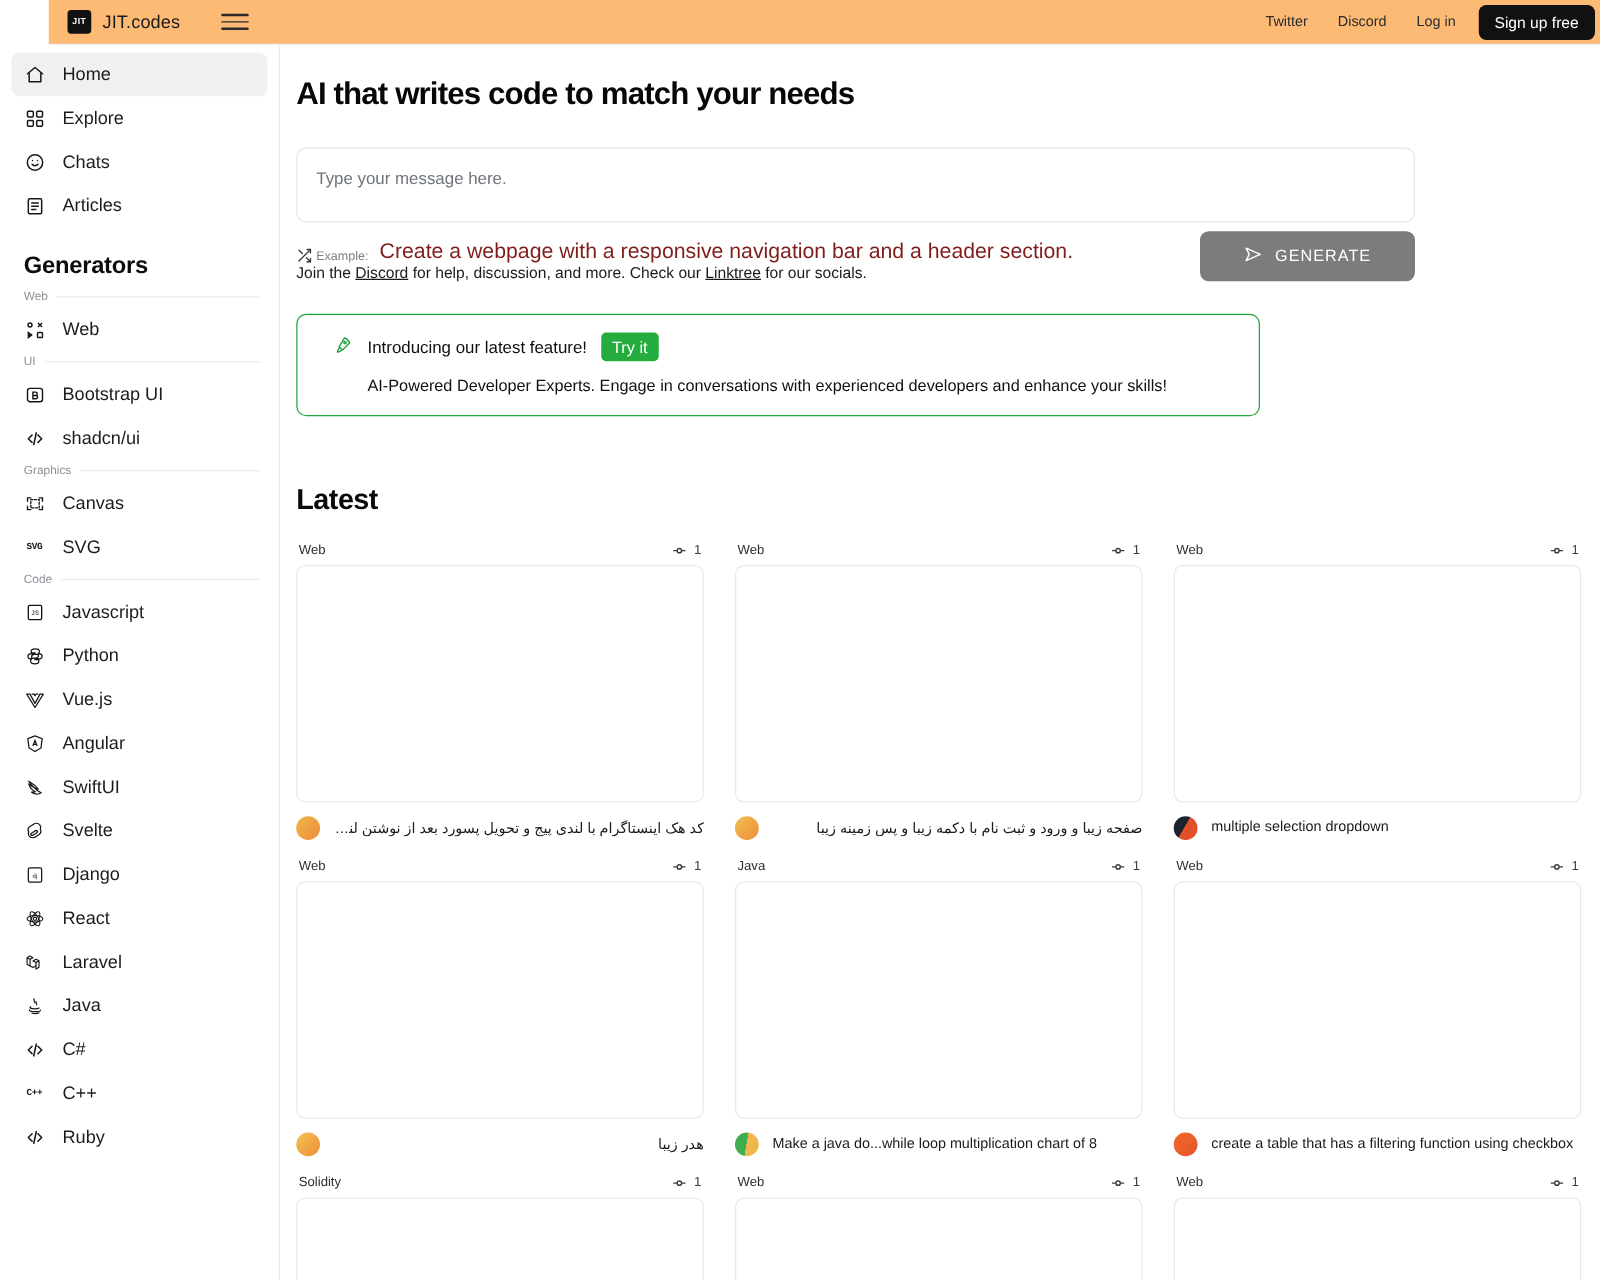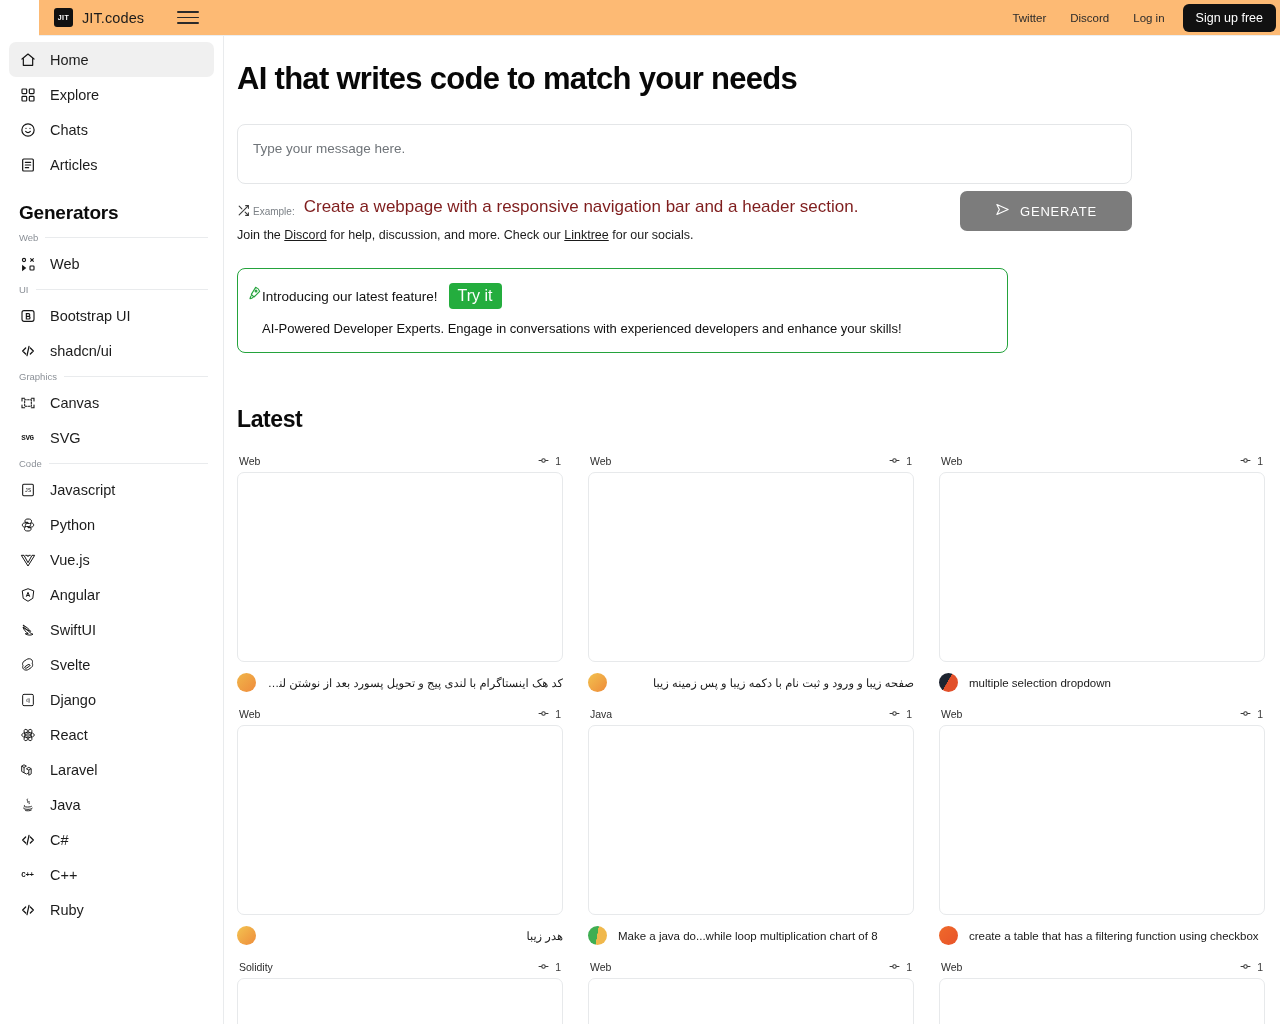--- a/index.html
+++ b/index.html
@@ -97,21 +97,21 @@
   }
 
   
   .main {
     position: absolute; top: 36px; left: 224px;
     width: 1056px; height: 988px;
     overflow: hidden;
     padding: 26px 0 0 13px;
   }
   .page-title {
-    font-size: 31px; font-weight: bold; color: #080808;
+    font-size: 25px; font-weight: bold; color: #080808;
     letter-spacing: -.7px; line-height: 1.1;
   }
   .composer {
     margin-top: 28px; width: 895px; height: 60px;
     border: 1px solid #e4e6e8; border-radius: 8px;
     background: #ffffff;
     display: flex; align-items: flex-start;
   }
   .composer-input {
     width: 100%; height: 100%; border: none; outline: none;
@@ -129,35 +129,35 @@
   .example-lbl { font-size: 10px; color: #7b8086; }
   .example-txt { font-size: 17px; color: #7f1d1d; margin-left: 6px; }
   .generate-btn {
     position: absolute; right: 0; top: -6px;
     width: 172px; height: 40px;
     background: #7c7c7c; color: #ffffff;
     border: none; border-radius: 7px; cursor: pointer;
     font-family: inherit; font-size: 13px; letter-spacing: .8px;
     display: flex; align-items: center; justify-content: center; gap: 10px;
   }
-  .join-line { margin-top: 11px; font-size: 12.5px; color: #1b1b1b; }
+  .join-line { font-size: 12.5px; color: #1b1b1b; }
   .join-line a { color: #1b1b1b; text-decoration: underline; }
 
   .feature-banner {
     margin-top: 26px; width: 771px;
     border: 1.6px solid #24a33c; border-radius: 8px;
-    padding: 14px 16px 16px 8px;
-    display: flex; 
+    padding: 14px 16px 16px 28px;
+    display: flex; gap: 12px;
   }
   .rocket-ico { color: #24a33c; flex: 0 0 16px; margin-top: 2px; }
   .banner-line1 { display: flex; align-items: center; gap: 11px; }
   .banner-title { font-size: 13.5px; color: #101010; }
   .try-it {
     background: #24ad3e; color: #ffffff; border: none; border-radius: 4px;
-    font-family: inherit; font-size: 16px; padding: 4px 9px; cursor: pointer;
+    font-family: inherit; font-size: 13px; padding: 4px 9px; cursor: pointer;
   }
   .banner-line2 { margin-top: 12px; font-size: 13px; color: #101010; }
 
   .latest-title {
     margin-top: 53px; font-size: 23px; font-weight: bold;
     color: #0a0a0a; letter-spacing: -.4px;
   }
 
   .grid {
     margin-top: 21px; width: 1030px;

